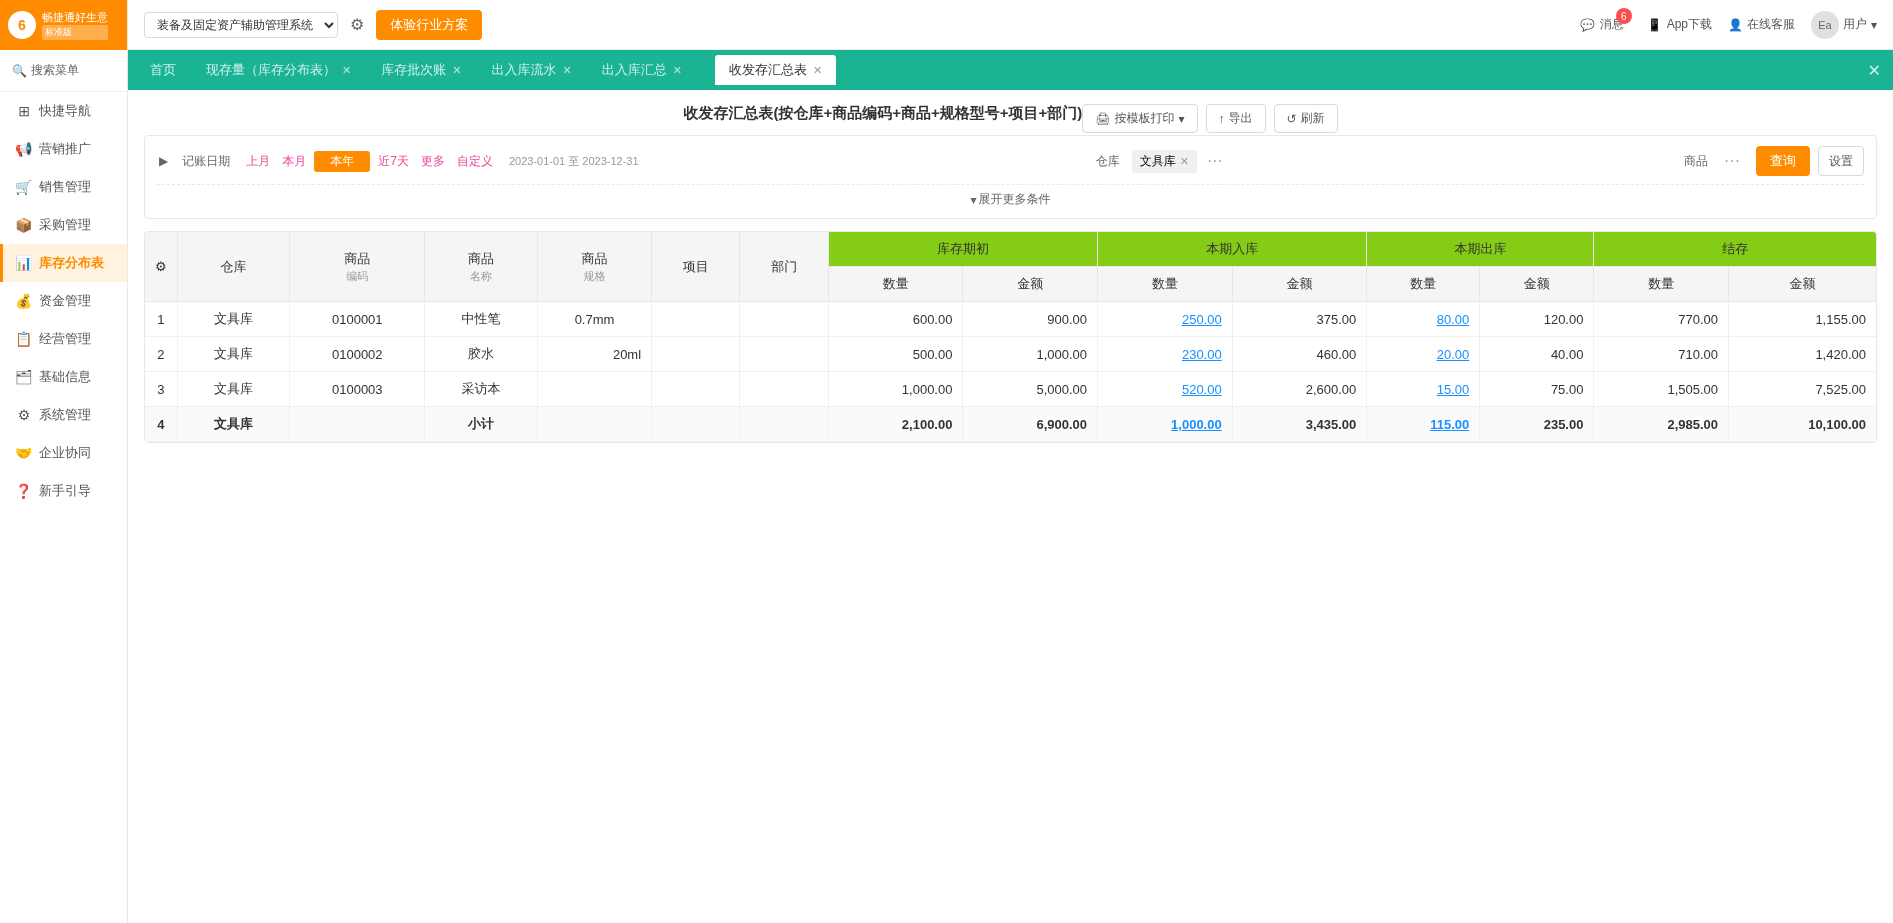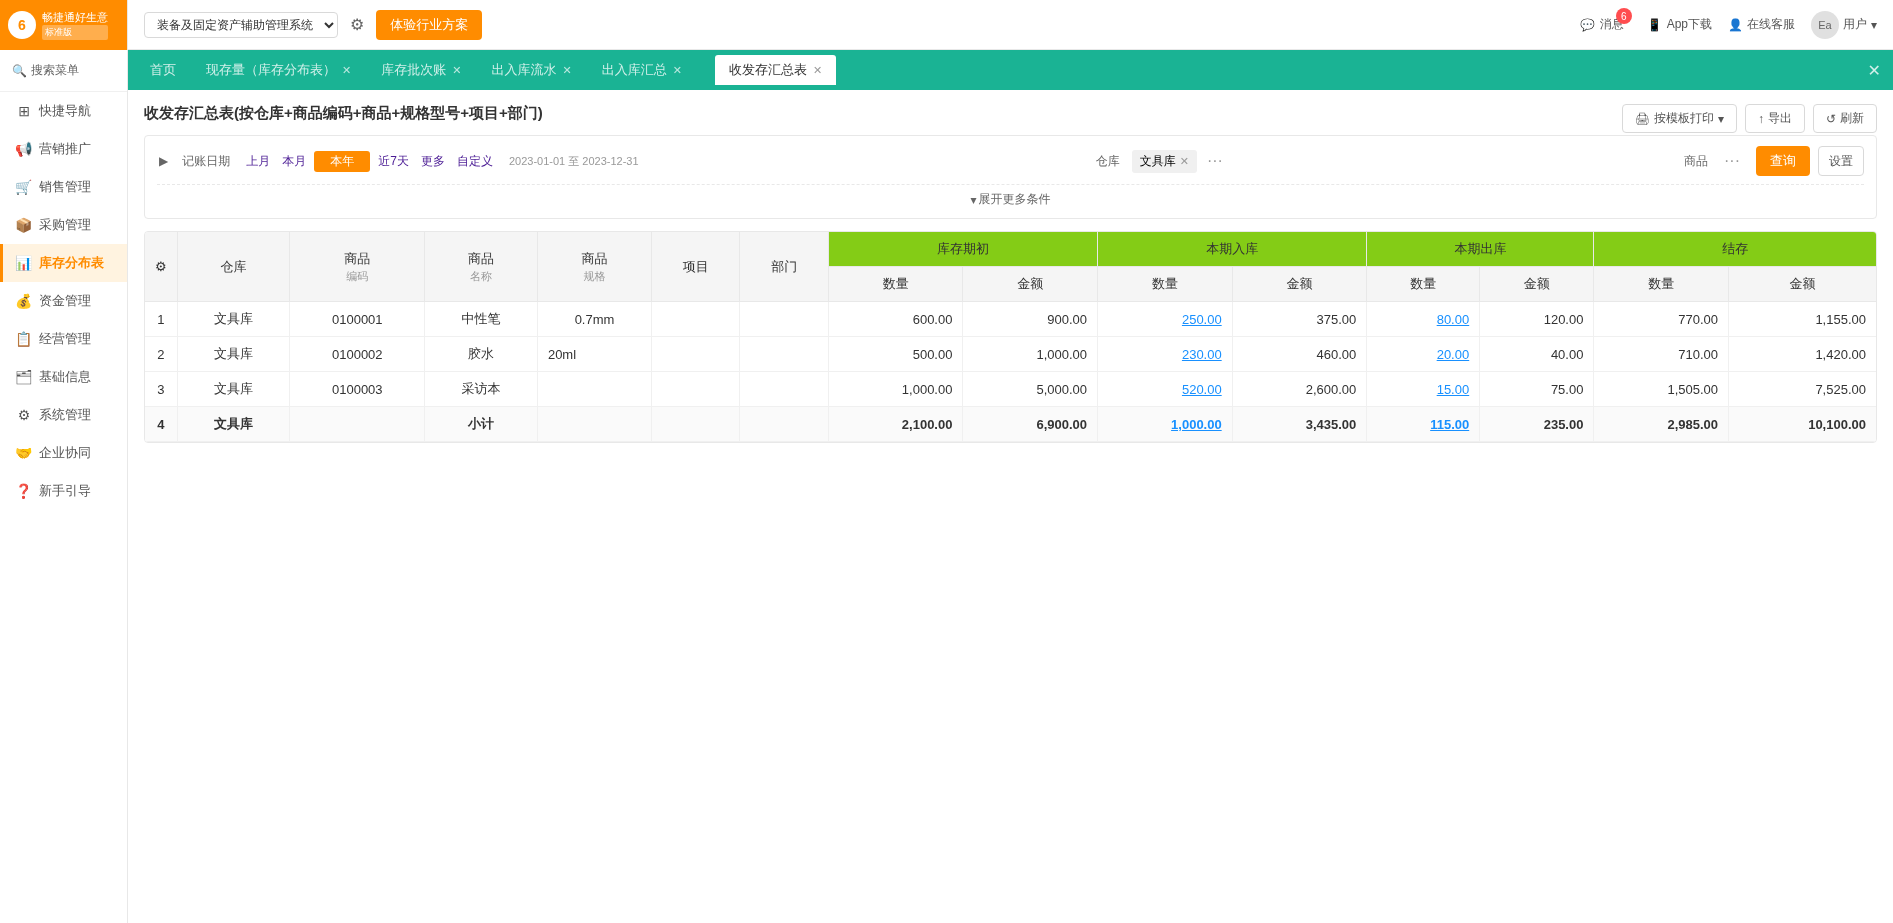--- a/index.html
+++ b/index.html
@@ -42,21 +42,21 @@
     
     .content { flex: 1; background: #fff; overflow: auto; padding: 0; }
     .page-title { font-size: 15px; font-weight: bold; color: #333; margin-bottom: 12px; }
 
     
     .filter-area { background: #fff; border: 1px solid #e8e8e8; border-radius: 4px; margin: 0 16px 12px 16px; padding: 10px 12px; }
     .filter-row { display: flex; align-items: center; gap: 12px; flex-wrap: wrap; }
     .filter-expand-btn { background: none; border: none; cursor: pointer; color: #666; font-size: 12px; padding: 2px; display: flex; align-items: center; }
     .filter-label { color: #666; font-size: 12px; }
     .date-buttons { display: flex; gap: 4px; align-items: center; }
-    .date-btn { background: none; border: none; cursor: pointer; color: #4c1d95; font-size: 12px; padding: 2px 4px; }
+    .date-btn { background: none; border: none; cursor: pointer; color: #ec4899; font-size: 12px; padding: 2px 4px; }
     .date-btn.active { background: #ff8c00; color: #fff; border-radius: 3px; padding: 2px 16px; }
     .filter-tag-group { display: flex; align-items: center; gap: 6px; }
     .filter-tag { background: #f0f0f0; border-radius: 3px; padding: 3px 8px; font-size: 12px; display: flex; align-items: center; gap: 4px; }
     .filter-tag-close { cursor: pointer; color: #999; font-size: 11px; }
     .filter-dots { color: #999; cursor: pointer; font-size: 16px; padding: 0 4px; }
     .expand-more-row { display: flex; justify-content: center; padding: 6px 0 0 0; border-top: 1px dashed #e8e8e8; margin-top: 8px; }
     .expand-more-btn { background: none; border: none; cursor: pointer; color: #666; font-size: 12px; display: flex; align-items: center; gap: 2px; }
     .toolbar-btn { background: none; border: 1px solid #d9d9d9; border-radius: 4px; padding: 5px 12px; font-size: 12px; cursor: pointer; color: #555; display: flex; align-items: center; gap: 4px; }
     .query-btn { background: #ff8c00; color: #fff; border: none; border-radius: 4px; padding: 6px 14px; font-size: 13px; cursor: pointer; }
     .settings-btn { background: none; border: 1px solid #d9d9d9; border-radius: 4px; padding: 5px 10px; font-size: 12px; cursor: pointer; color: #555; }
@@ -199,21 +199,21 @@
       <span class="tab-close">✕</span>
     </div>
     <div class="tab active">
       <span>收发存汇总表</span>
       <span class="tab-close">✕</span>
     </div>
     <div class="tabs-close-all">✕</div>
   </div>
 
   <div class="content">
-    <div style="display:flex; align-items:flex-start; justify-content:space-between; padding: 14px 16px 0 16px;">
+    <div style="display:flex; align-items:flex-start; justify-content:center; padding: 14px 16px 0 16px;">
       <h2 class="page-title" style="font-size:15px;font-weight:bold;color:#333;">收发存汇总表(按仓库+商品编码+商品+规格型号+项目+部门)</h2>
       <div class="right-toolbar" style="padding:0; display:flex; gap:8px;">
         <button class="toolbar-btn">
           <span>🖨</span>
           <span>按模板打印</span>
           <span>▾</span>
         </button>
         <button class="toolbar-btn">
           <span>↑</span>
           <span>导出</span>
@@ -306,21 +306,21 @@
     <td class="num" style="color:#1890ff;text-decoration:underline;cursor:pointer;">80.00</td>
     <td class="num">120.00</td>
     <td class="num">770.00</td>
     <td class="num">1,155.00</td>
   </tr>
             <tr>
     <td style="text-align:center;">2</td>
     <td style="text-align:center;">文具库</td>
     <td style="text-align:center;">0100002</td>
     <td style="">胶水</td>
-    <td style="text-align:left;border-radius:13px;">20ml</td>
+    <td style="text-align:right;border-radius:13px;">20ml</td>
     <td style="text-align:center;"></td>
     <td style="text-align:center;"></td>
     <td class="num">500.00</td>
     <td class="num">1,000.00</td>
     <td class="num underline" style="color:#1890ff;text-decoration:underline;cursor:pointer;">230.00</td>
     <td class="num">460.00</td>
     <td class="num" style="color:#1890ff;text-decoration:underline;cursor:pointer;">20.00</td>
     <td class="num">40.00</td>
     <td class="num">710.00</td>
     <td class="num">1,420.00</td>

